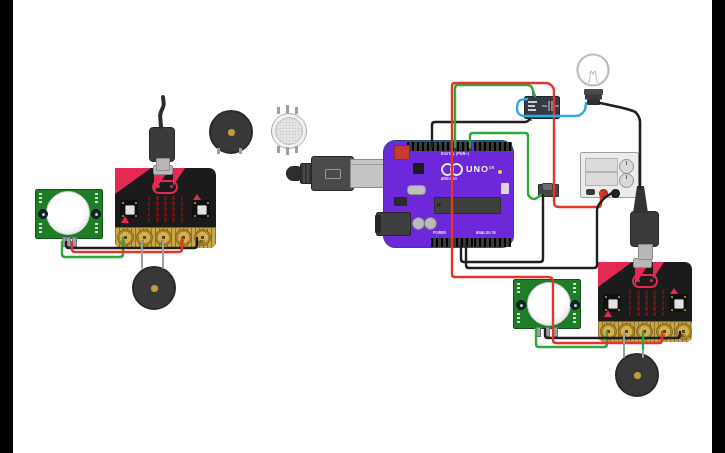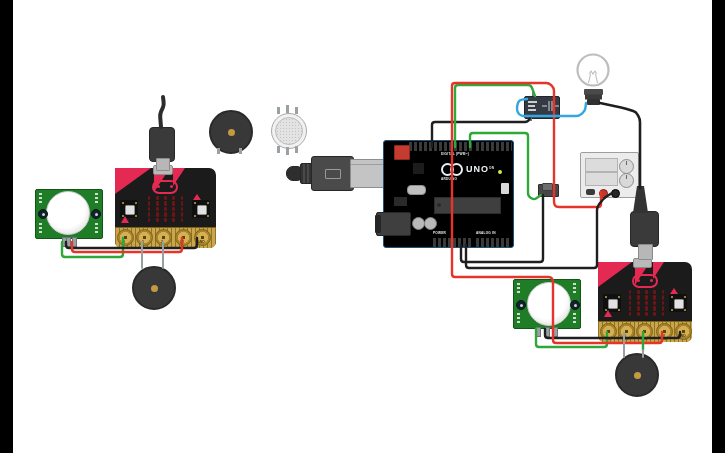--- a/index.html
+++ b/index.html
@@ -45,22 +45,22 @@
           border:2px solid #2a2a2a;}
   .buzzer::after{content:"";position:absolute;left:50%;top:50%;width:7px;height:7px;margin:-3.5px;
                  border-radius:50%;background:#c49a3f;}
   .stub{position:absolute;width:2.5px;height:6px;background:#9aa0a3;}
   
   .gas{position:absolute;width:34px;height:34px;border-radius:50%;background:#f1f1f1;border:1px solid #a8a8a8;}
   .gas-mesh{position:absolute;left:3px;top:3px;width:26px;height:26px;border-radius:50%;background:#e3e3e3;
             background-image:radial-gradient(#c2c2c2 26%,transparent 28%);background-size:3px 3px;
             border:1px solid #bdbdbd;}
   
-  .uno{position:absolute;left:383px;top:140px;width:129px;height:106px;background:#000000;
-       border:1px solid #1d547c;border-radius:3px;}
+  .uno{position:absolute;left:383px;top:140px;width:129px;height:106px;background:#6d28d9;
+       border:1px solid #1d547c;border-radius:12px;}
   .hdr{position:absolute;background:#141414;
        background-image:repeating-linear-gradient(90deg,#000 0 2px,#3a3a3a 2px 5px);border-radius:1px;}
   .tt{position:absolute;font-weight:bold;font-size:7px;white-space:nowrap;transform:scale(.45);
       transform-origin:0 0;color:#e8eef2;letter-spacing:.5px;}
   
   .psu{position:absolute;left:580px;top:152px;width:57px;height:44px;background:#ececec;
        border:1px solid #9e9e9e;border-radius:2px;}
   .psu-disp{position:absolute;left:4px;width:31px;height:12px;background:#dcdcdc;border:1px solid #b3b3b3;}
   .psu-knob{position:absolute;left:38px;width:13px;height:13px;border-radius:50%;background:#d9d9d9;
             border:1px solid #8d8d8d;}

